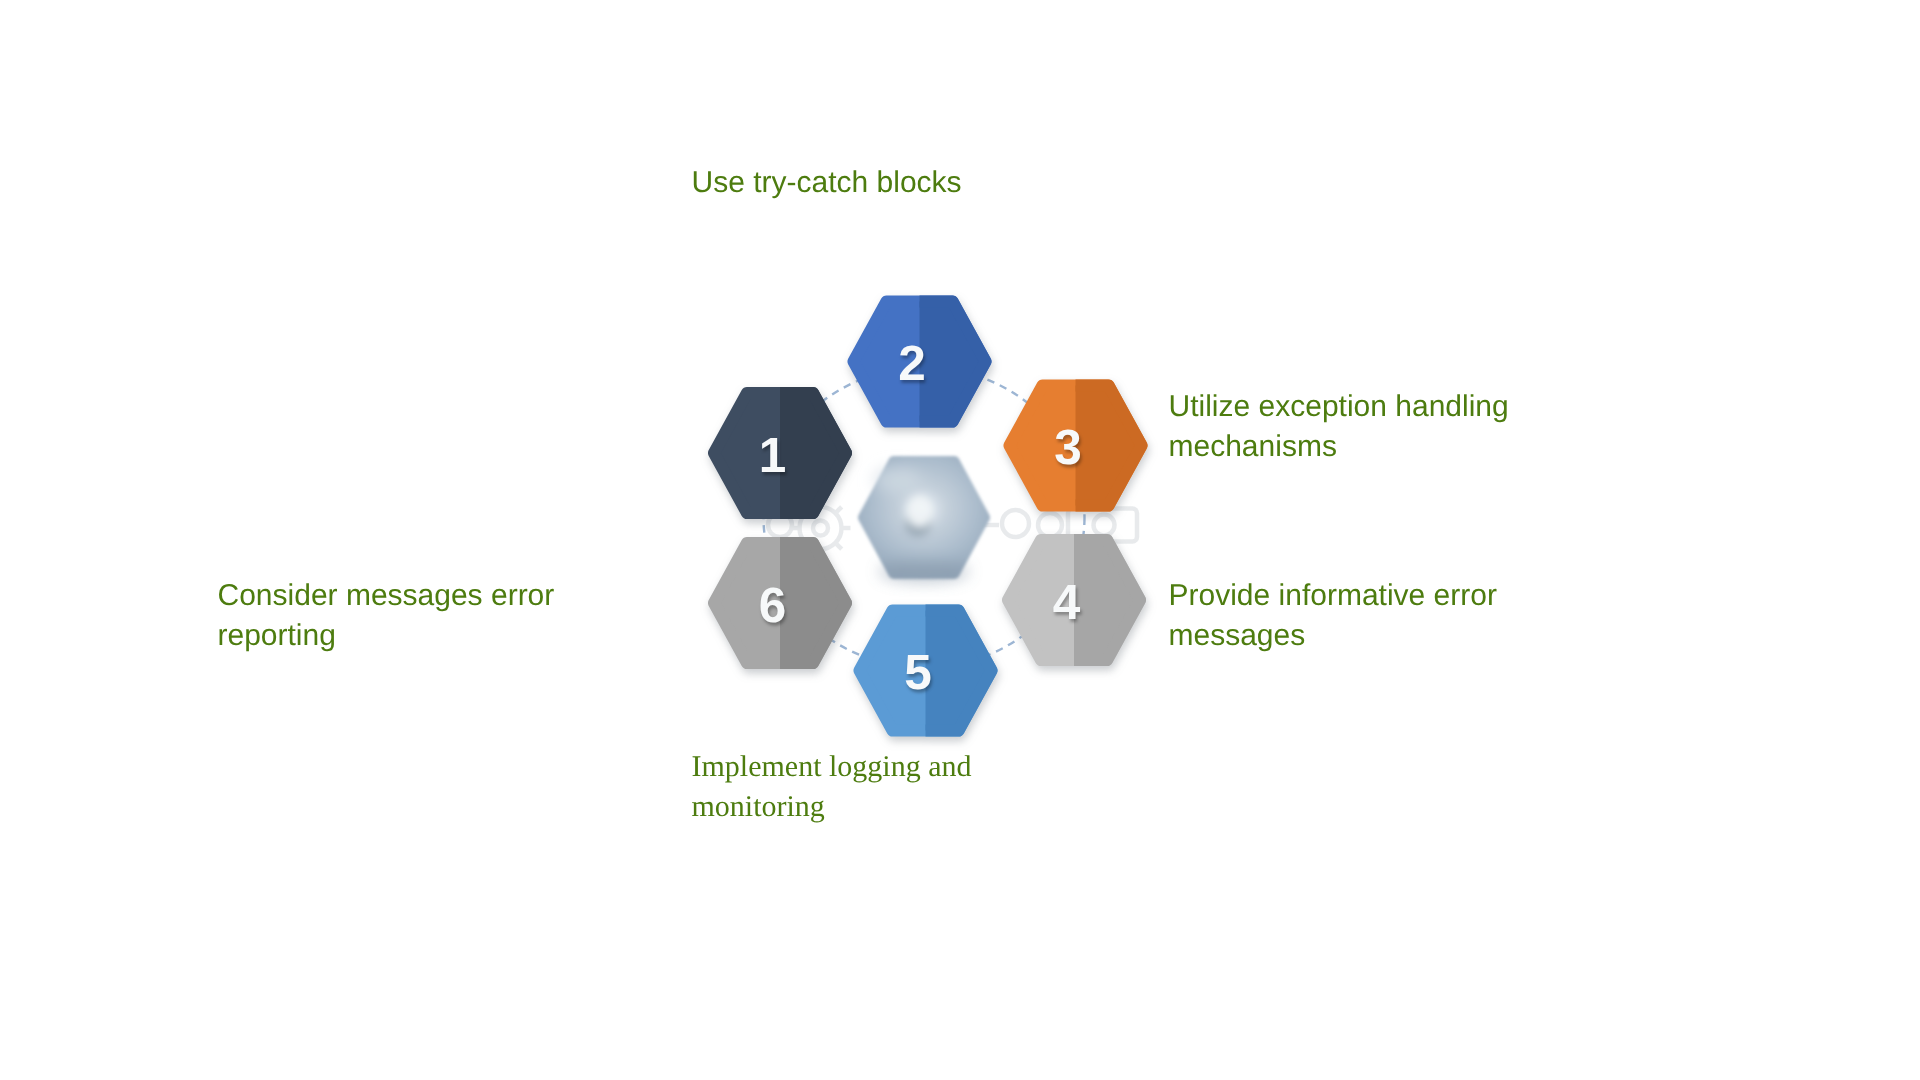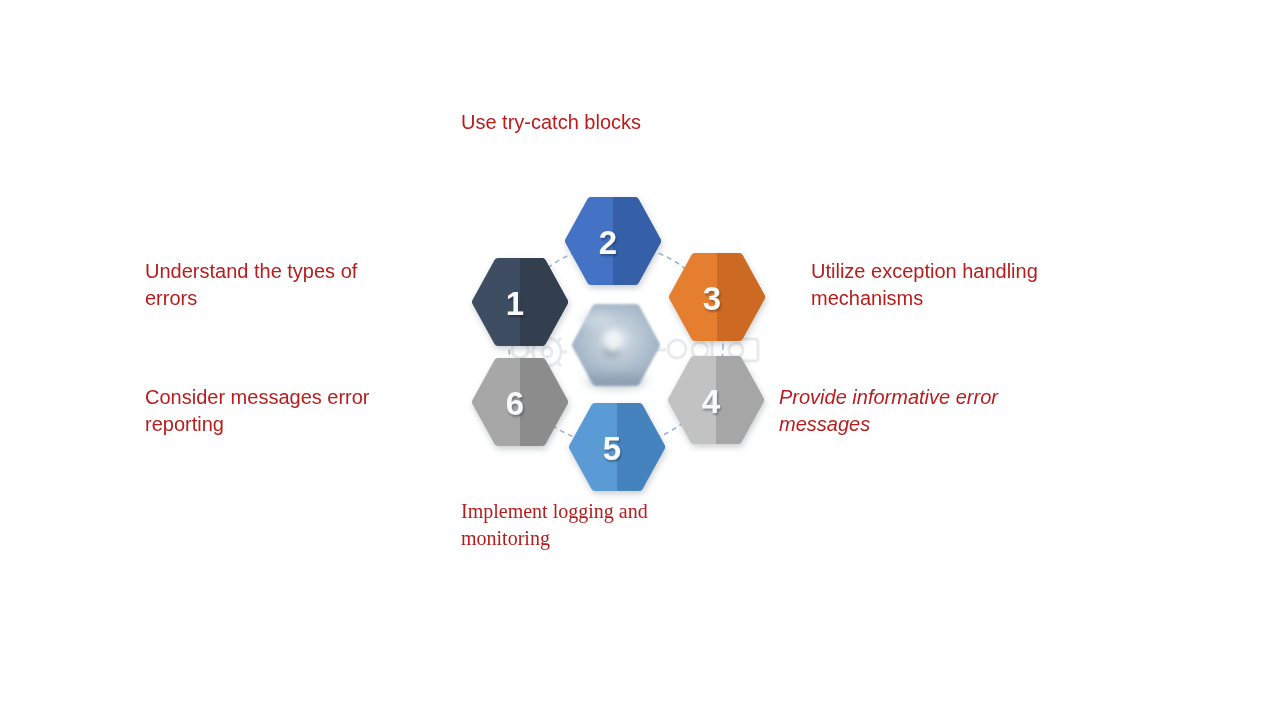--- a/index.html
+++ b/index.html
@@ -3,26 +3,26 @@
 <meta charset="utf-8">
 <style>
   html,body{margin:0;padding:0;background:#ffffff;}
   .slide{
     position:relative;width:1280px;height:720px;background:#ffffff;
     overflow:hidden;font-family:"Liberation Sans",sans-serif;
   }
   #hex-diagram{position:absolute;left:0;top:0;}
   .lbl{
     position:absolute;font-family:"Liberation Sans",sans-serif;
-    font-size:20px;line-height:27px;color:#b91c1c;white-space:pre-line;
+    font-size:20px;line-height:27px;color:#4d7c0f;white-space:pre-line;
   }
   .lbl-1{left:145px;top:258px;width:310px;}
   .lbl-2{left:461px;top:109px;width:310px;}
-  .lbl-3{left:779px;top:258px;width:320px;margin-left:32px;}
-  .lbl-4{left:779px;top:384px;width:320px;font-style:italic;}
+  .lbl-3{left:779px;top:258px;width:320px;}
+  .lbl-4{left:779px;top:384px;width:320px;}
   .lbl-5{left:461px;top:498px;width:310px;font-family:Liberation Serif, serif;}
   .lbl-6{left:145px;top:384px;width:320px;}
   .hexg{filter:drop-shadow(1px 3px 3px rgba(80,90,100,.30));}
   .hexnum{
     font-family:"Liberation Sans",sans-serif;font-size:33px;font-weight:700;
     fill:#f7f9fa;filter:drop-shadow(1px 2px 1px rgba(0,0,0,.30));
   }
 </style>
 </head>
 <body>
@@ -116,22 +116,20 @@
       <g filter="url(#b1)">
         <polygon points="576,345 596,308 636,308 656,345 636,382 596,382" fill="url(#centerGrad)" stroke="url(#centerGrad)" stroke-width="8" stroke-linejoin="round"></polygon>
         <ellipse cx="598" cy="320" rx="16" ry="9" fill="#d3dde5" opacity="0.7" filter="url(#b5)"></ellipse>
         <ellipse cx="616" cy="381" rx="30" ry="7" fill="#7e90a2" opacity="0.5" filter="url(#b5)"></ellipse>
         <ellipse cx="612" cy="350" rx="8" ry="7" fill="#5c6f80" opacity="0.5" filter="url(#b3)"></ellipse>
         <ellipse cx="613" cy="341" rx="9" ry="11" fill="#f2f6f8" opacity="0.95" filter="url(#b3)"></ellipse>
       </g>
     </svg>
 
   <div class="lbl lbl-2">Use try-catch blocks</div>
-  <div class="lbl lbl-1">Understand the types of
-errors</div>
   <div class="lbl lbl-3">Utilize exception handling
 mechanisms</div>
   <div class="lbl lbl-6">Consider messages error
 reporting</div>
   <div class="lbl lbl-4">Provide informative error
 messages</div>
   <div class="lbl lbl-5">Implement logging and
 monitoring</div>
 </div>
 

